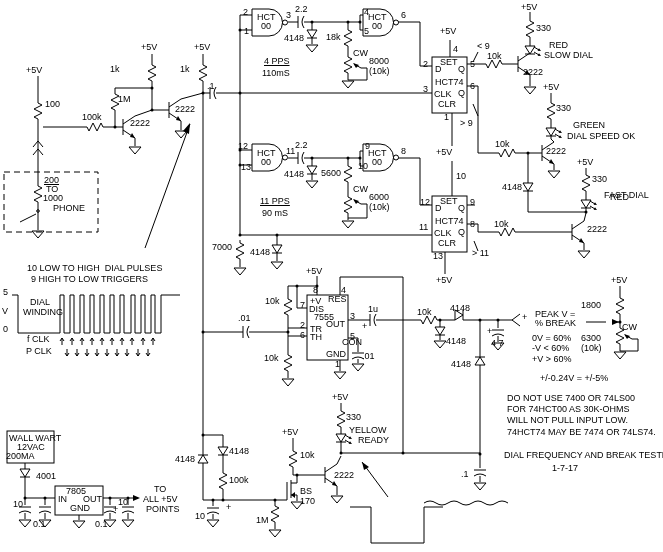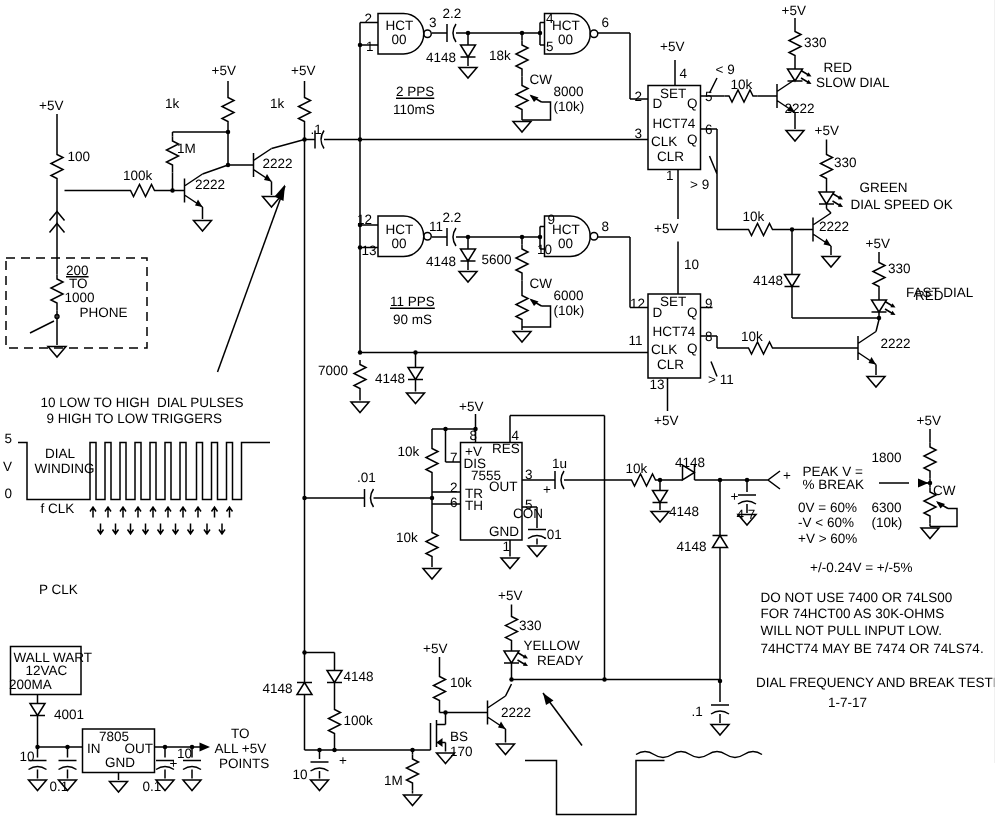--- a/index.html
+++ b/index.html
@@ -345,21 +345,21 @@
       <span class="lbl" style="left: 364px; top: 27px;">5</span>
       <span class="lbl" style="left: 368px; top: 13px;">HCT</span>
       <span class="lbl" style="left: 372px; top: 22px;">00</span>
       <span class="lbl" style="left: 401px; top: 11px;">6</span>
       <span class="lbl" style="left: 295px; top: 5px;">2.2</span>
       <span class="lbl" style="left: 284px; top: 34px;">4148</span>
       <span class="lbl" style="left: 326px; top: 33px;">18k</span>
       <span class="lbl" style="left: 353px; top: 49px;">CW</span>
       <span class="lbl" style="left: 369px; top: 57px;">8000</span>
       <span class="lbl" style="left: 369px; top: 67px;">(10k)</span>
-      <span class="lbl u" style="left: 264px; top: 57px;">2 PPS</span>
+      <span class="lbl u" style="left: 264px; top: 57px;">4 PPS</span>
       <span class="lbl" style="left: 262px; top: 69px;">110mS</span>
       <span class="lbl" style="left: 238px; top: 142px;">12</span>
       <span class="lbl" style="left: 241px; top: 163px;">13</span>
       <span class="lbl" style="left: 286px; top: 147px;">11</span>
       <span class="lbl" style="left: 257px; top: 149px;">HCT</span>
       <span class="lbl" style="left: 261px; top: 158px;">00</span>
       <span class="lbl" style="left: 365px; top: 142px;">9</span>
       <span class="lbl" style="left: 358px; top: 162px;">10</span>
       <span class="lbl" style="left: 368px; top: 149px;">HCT</span>
       <span class="lbl" style="left: 372px; top: 158px;">00</span>
@@ -420,21 +420,21 @@
       <span class="lbl" style="left: 494px; top: 220px;">10k</span>
       <span class="lbl" style="left: 587px; top: 225px;">2222</span>
       <span class="lbl" style="left: 27px; top: 264px;">10 LOW TO HIGH  DIAL PULSES</span>
       <span class="lbl" style="left: 31px; top: 275px;">9 HIGH TO LOW TRIGGERS</span>
       <span class="lbl" style="left: 3px; top: 288px;">5</span>
       <span class="lbl" style="left: 2px; top: 307px;">V</span>
       <span class="lbl" style="left: 3px; top: 325px;">0</span>
       <span class="lbl" style="left: 30px; top: 298px;">DIAL</span>
       <span class="lbl" style="left: 23px; top: 308px;">WINDING</span>
       <span class="lbl" style="left: 27px; top: 335px;">f CLK</span>
-      <span class="lbl" style="left: 26px; top: 347px; margin-top: 42px;">P CLK</span>
+      <span class="lbl" style="left: 26px; top: 347px;">P CLK</span>
       <span class="lbl" style="left: 265px; top: 297px;">10k</span>
       <span class="lbl" style="left: 264px; top: 354px;">10k</span>
       <span class="lbl" style="left: 238px; top: 314px;">.01</span>
       <span class="lbl" style="left: 310px; top: 297px;">+V</span>
       <span class="lbl" style="left: 328px; top: 295px;">RES</span>
       <span class="lbl" style="left: 309px; top: 305px;">DIS</span>
       <span class="lbl" style="left: 314px; top: 313px;">7555</span>
       <span class="lbl" style="left: 310px; top: 325px;">TR</span>
       <span class="lbl" style="left: 326px; top: 320px;">OUT</span>
       <span class="lbl" style="left: 310px; top: 333px;">TH</span>

